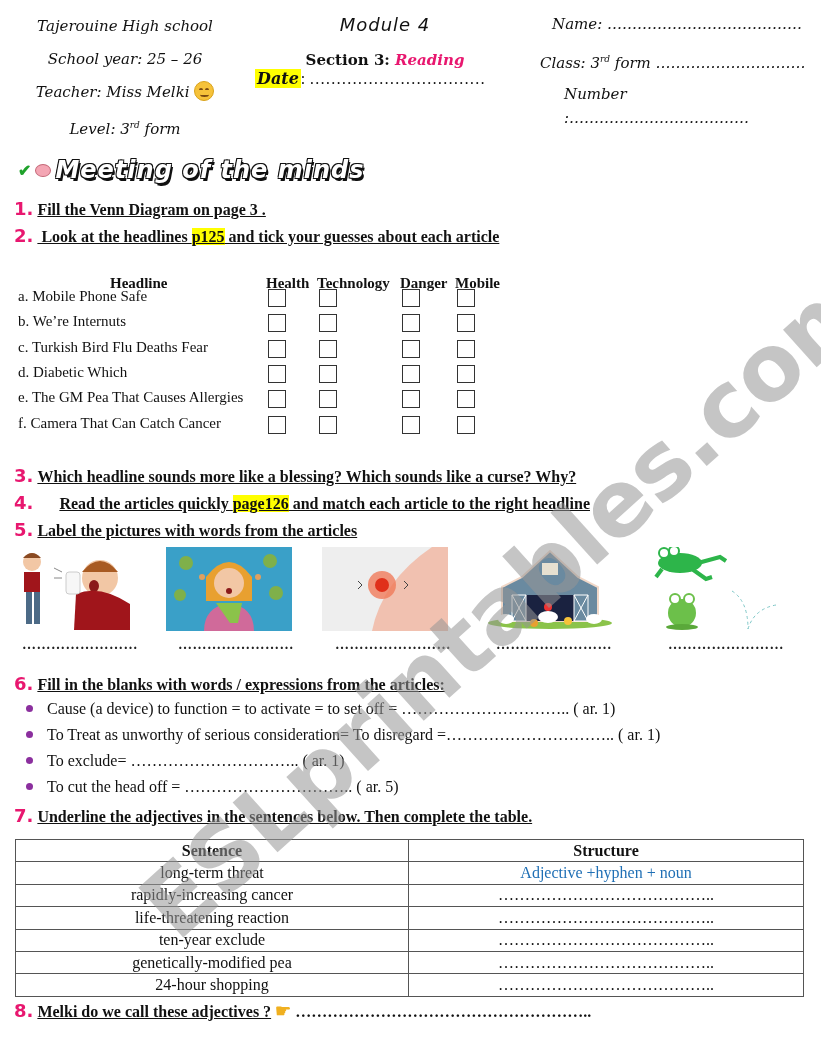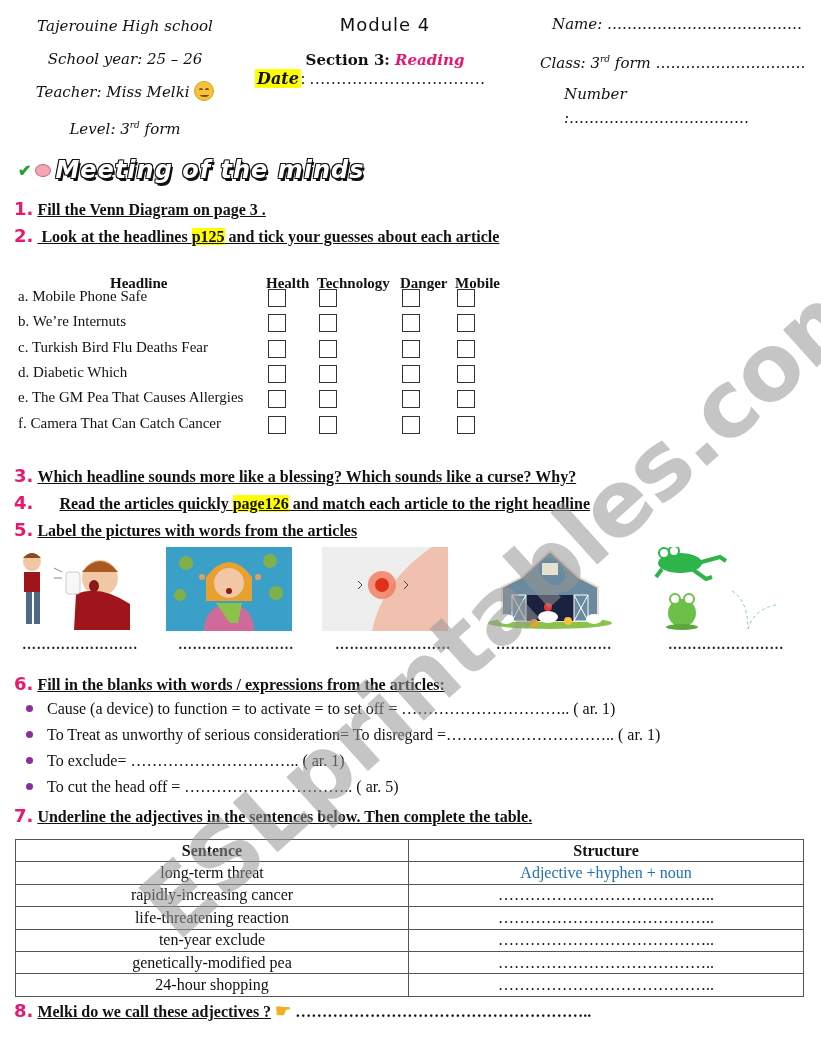--- a/index.html
+++ b/index.html
@@ -8,21 +8,21 @@
 
   .script { font-family: "DejaVu Serif", serif; font-style: italic; font-size: 15px; color: #111; }
   .hdr-left { position: absolute; left: 0; top: 10px; width: 250px; text-align: center; }
   .hdr-left div { height: 33px; line-height: 33px; }
   .smiley { display: inline-block; width: 20px; height: 20px; border-radius: 50%; background: #f6c23a; border: 1px solid #d9a21a; vertical-align: -4px; position: relative; }
   .smiley::before { content: ""; position: absolute; left: 4px; top: 6px; width: 4px; height: 2px; border-top: 2px solid #7a4a10; border-radius: 50% 50% 0 0; }
   .smiley::after { content: ""; position: absolute; right: 4px; top: 6px; width: 4px; height: 2px; border-top: 2px solid #7a4a10; border-radius: 50% 50% 0 0; }
   .smile-mouth { position: absolute; left: 5px; top: 10px; width: 9px; height: 5px; border-bottom: 2px solid #7a4a10; border-radius: 0 0 50% 50%; }
 
   .hdr-mid { position: absolute; left: 255px; top: 14px; width: 260px; }
-  .module { text-align: center; font-family: "DejaVu Sans", sans-serif; font-size: 18px; letter-spacing: 1px; margin-left: 0px; }
+  .module { text-align: center; font-family: "DejaVu Sans", sans-serif; font-size: 18px; letter-spacing: 1px; margin-left: 0px; font-style: italic; }
   .section { text-align: center; font-family: "DejaVu Serif", serif; font-weight: bold; font-size: 15px; margin-top: 16px; }
   .section .reading { color: #e8176f; font-style: italic; }
   .date { font-size: 16px; }
   .date .hl { background: #ffff00; font-family: "DejaVu Serif", serif; font-style: italic; font-weight: bold; padding: 0 2px; }
 
   .hdr-right { position: absolute; left: 540px; top: 12px; width: 270px; }
   .hdr-right div { height: 35px; line-height: 24px; }
 
   .title-row { position: absolute; left: 18px; top: 156px; display: flex; align-items: center; gap: 4px; }
   .check { color: #1fa22b; font-size: 16px; font-weight: bold; }

